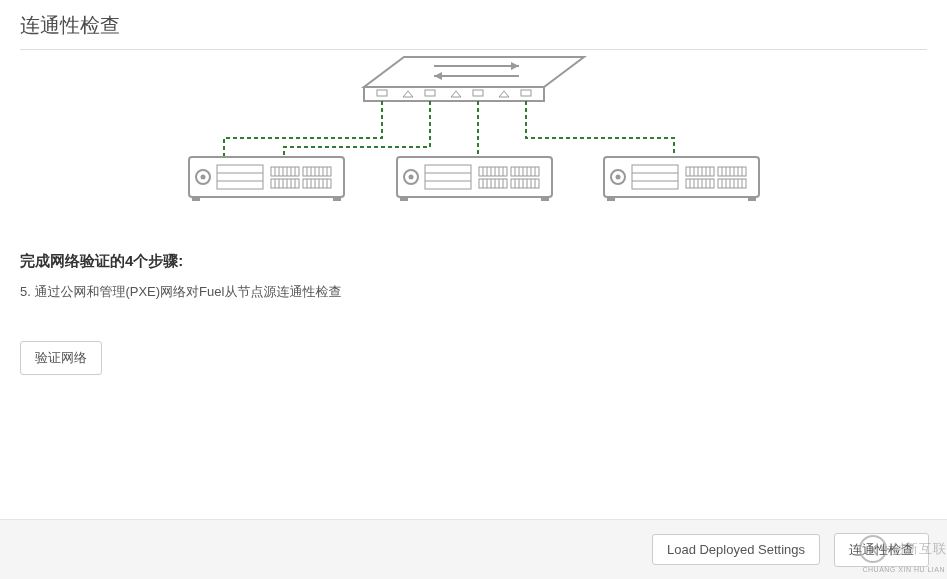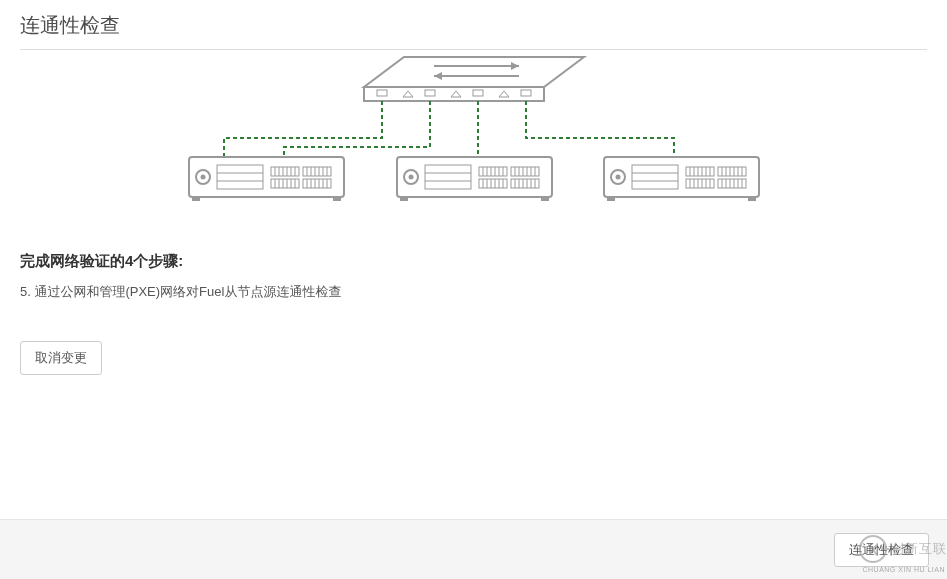--- a/index.html
+++ b/index.html
@@ -281,25 +281,26 @@
       </g>
     </svg>
   </div>
 
   <div class="steps-heading">完成网络验证的4个步骤:</div>
   <ul class="steps-list">
     <li>5. 通过公网和管理(PXE)网络对Fuel从节点源连通性检查</li>
   </ul>
 
   <div class="verify-btn-wrap">
-    <button class="btn">取消变更</button>
+    <button class="btn">验证网络</button>
   </div>
 </div>
 
 <div class="footer-bar">
+  <button class="btn">Load Deployed Settings</button>
   <button class="btn">连通性检查</button>
 
   <div class="watermark">
     <div class="watermark-logo">X</div>
     <span class="watermark-text">创新互联</span>
   </div>
   <div class="watermark-sub">CHUANG XIN HU LIAN</div>
 </div>
 
 </body></html>

